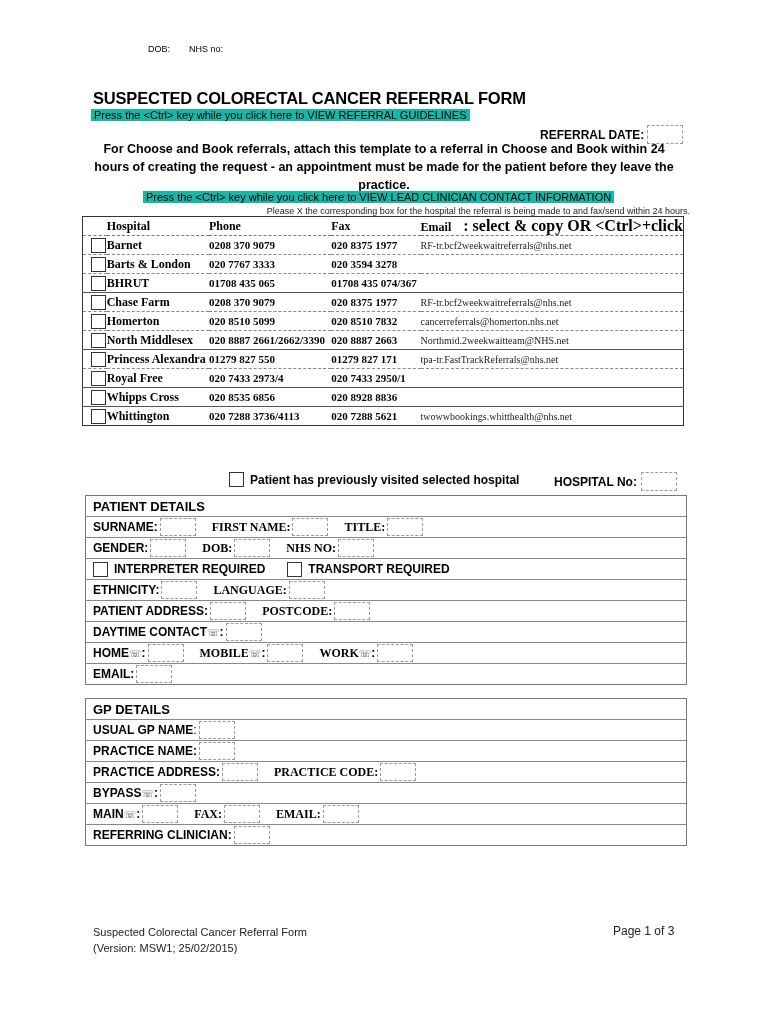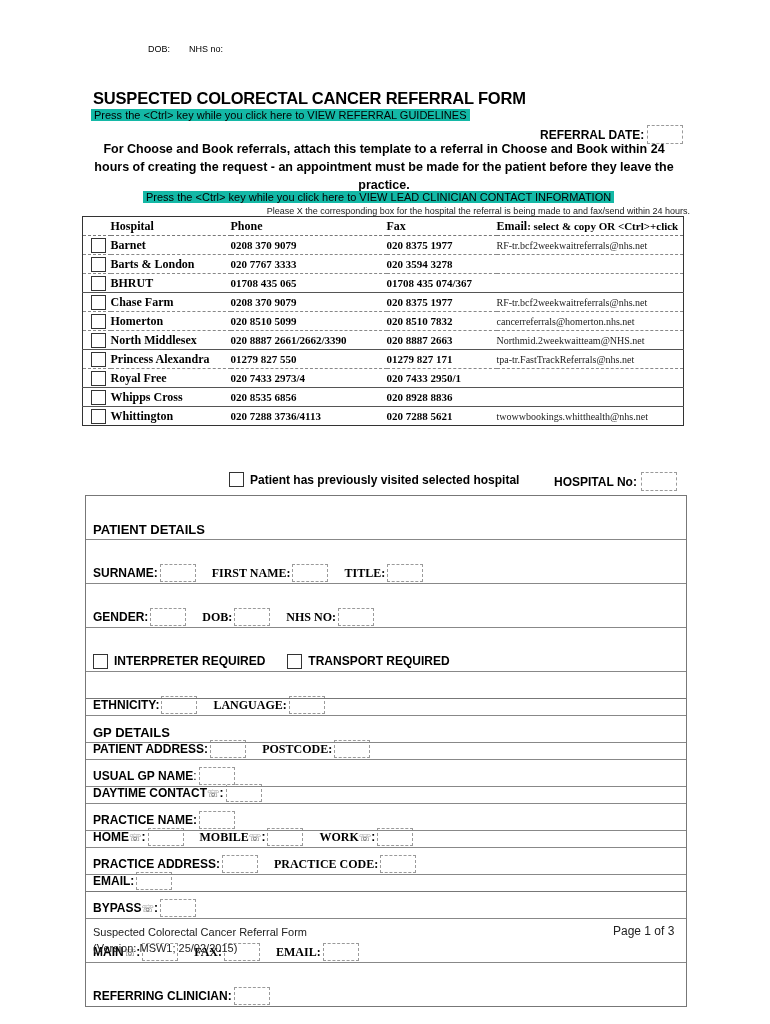--- a/index.html
+++ b/index.html
@@ -17,25 +17,25 @@
   table.hosp { position:absolute; left:82px; top:216px; width:602px; border-collapse:collapse; border:1.5px solid #333; font-size:11px;font-family:Liberation Serif, serif; }
   table.hosp td, table.hosp th { padding:0; height:18px; text-align:left; white-space:nowrap; }
   table.hosp th { font-size:12px; font-weight:bold; height:18px; border-bottom:1px dashed #777; }
   table.hosp tr.r td { border-bottom:1px dashed #888; }
   table.hosp tr.solid td { border-bottom:1px solid #555; }
   table.hosp tr.last td { border-bottom:none; }
   .cb { display:inline-block; width:13px; height:13px; border:1px solid #333; background:#fff; vertical-align:middle; }
   .hname { font-size:12px; font-weight:bold; }
   .phone { font-size:11px; font-weight:bold; }
   .email { font-size:10px; color:#222; }
-  .emh small { font-size:11px; }
+  .emh small { font-size:16px;padding-left:12px; }
   .prev { left:229px; top:472px; font-size:12px; font-weight:bold; display:flex; align-items:center; }
   .hospno { left:554px; top:472px; font-size:12px; font-weight:bold; display:flex; align-items:center;text-align:center; }
   .sect { position:absolute; left:85px; width:600px; border:1px solid #777; }
-  .sect .row { height:20px; border-bottom:1px solid #888; display:flex; align-items:center; padding-left:7px; font-size:12px; font-weight:bold;margin-top:23px; }
+  .sect .row { height:20px; border-bottom:1px solid #888; display:flex; align-items:center; padding-left:7px; font-size:12px; font-weight:bold; }
   .sect .row:last-child { border-bottom:none; }
   .sect .row.head { font-size:13px; height:20px; }
   .lbl { margin-right:2px; }
   .gap { margin-left:16px;font-family:Liberation Serif, serif; }
   .f40 { width:34px; height:16px; }
   .sect .cb { width:13px; height:13px; margin-right:6px; }
   .ph { font-size:10px; font-weight:normal; color:#555; }
   .footer-l { left:93px; top:924px; font-size:11px; line-height:16px; color:#222; }
   .footer-r { left:613px; top:924px; font-size:12px; color:#222; }
 </style>

